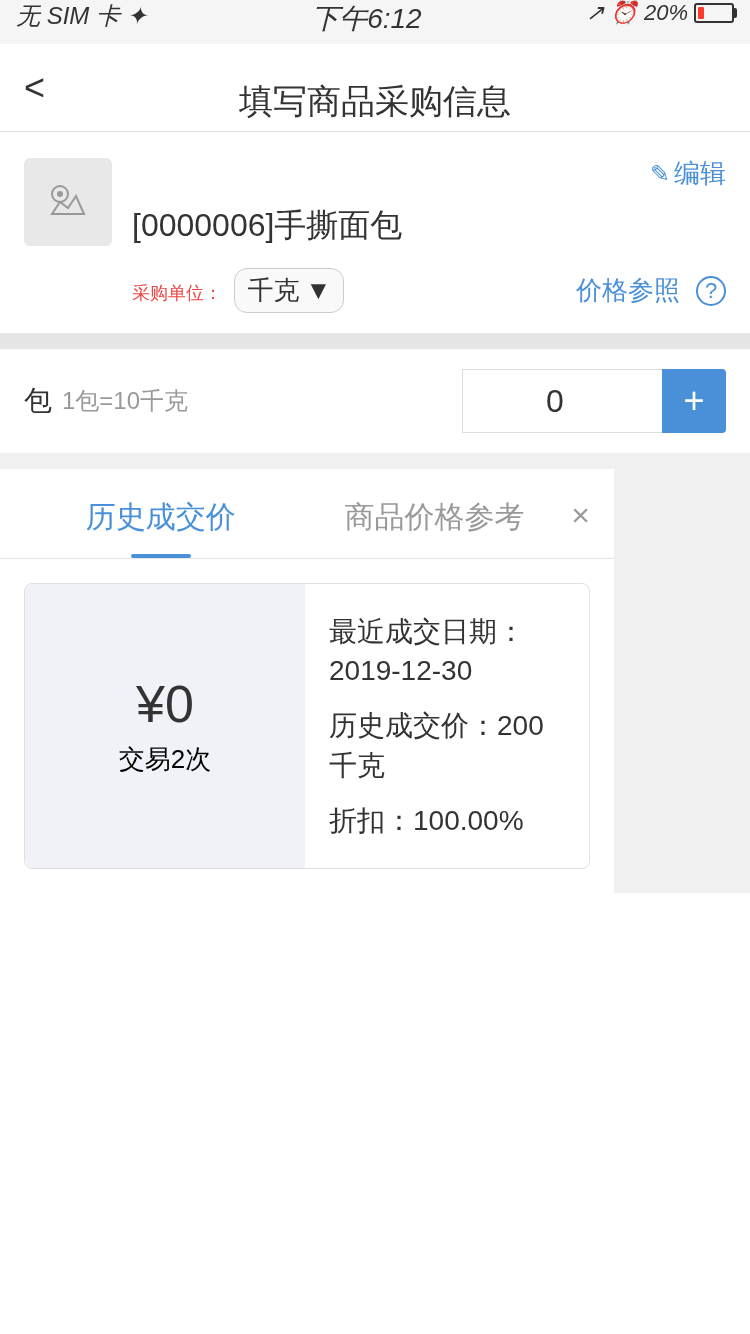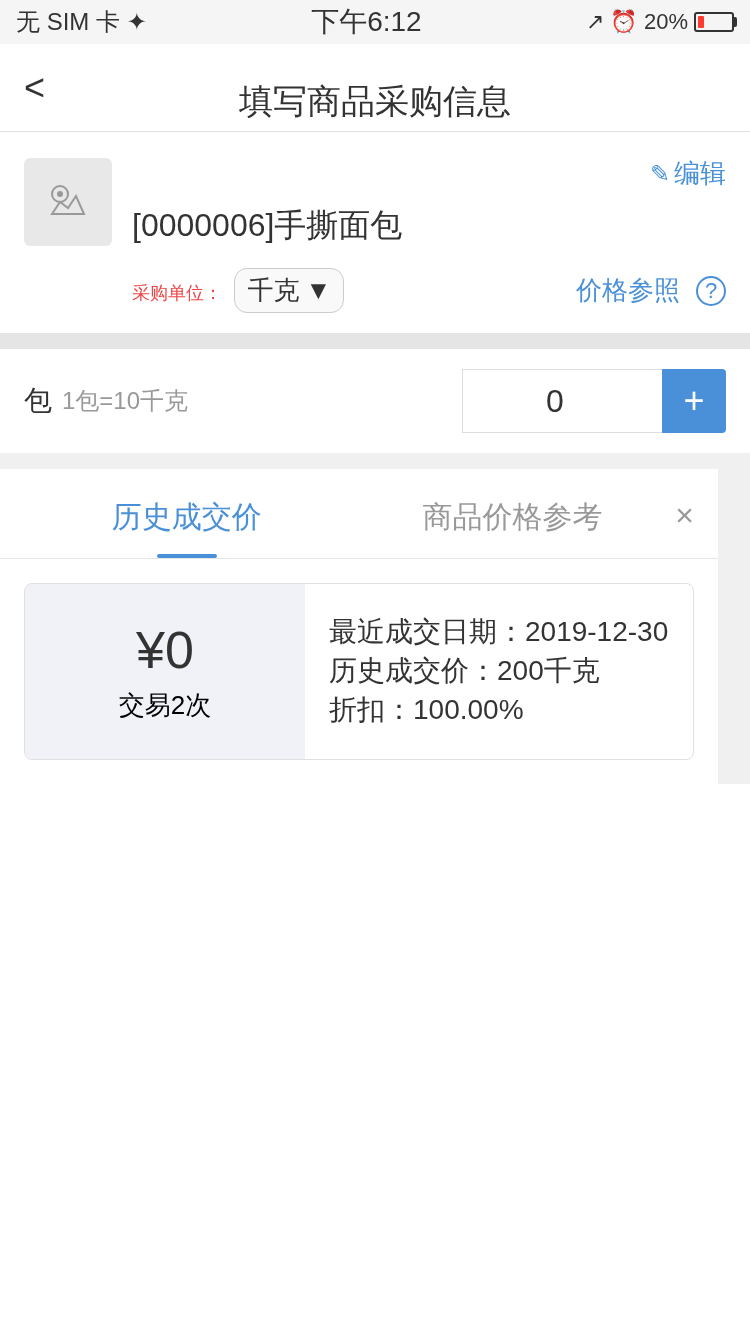--- a/index.html
+++ b/index.html
@@ -11,24 +11,25 @@
       background: #f0f0f0;
       overflow-x: hidden;
     }
 
     
     .status-bar {
       width: 750px;
       height: 44px;
       background: #f5f5f5;
       display: flex;
-      align-items: center;
+      align-items: flex-start;
       justify-content: space-between;
       padding: 0 16px;
       font-size: 26px;
+      font-style: italic;
     }
     .status-left {
       display: flex;
       align-items: center;
       gap: 8px;
       font-size: 24px;
       color: #333;
     }
     .status-center {
       font-size: 28px;
@@ -241,21 +242,21 @@
       border: none;
       cursor: pointer;
       display: flex;
       align-items: center;
       justify-content: center;
       border-radius: 0 4px 4px 0;
     }
 
     
     .tabs-section {
-      width: 718px;
+      width: 614px;
       background: #ffffff;
       margin-top: 16px;
     }
     .tabs-header {
       display: flex;
       align-items: center;
       border-bottom: 1px solid #e5e5e5;
       position: relative;
       padding: 0 24px;
     }
@@ -316,21 +317,21 @@
     .price-transactions {
       font-size: 26px;
       color: #000000;
       margin-top: 8px;
     }
     .price-right-panel {
       flex: 1;
       padding: 28px 24px;
       display: flex;
       flex-direction: column;
-      gap: 0;
+      gap: 16px;
     }
     .price-detail-row {
       font-size: 28px;
       color: #333;
       line-height: 1.4;
     }
 
     
     .page-rest {
       width: 750px;

